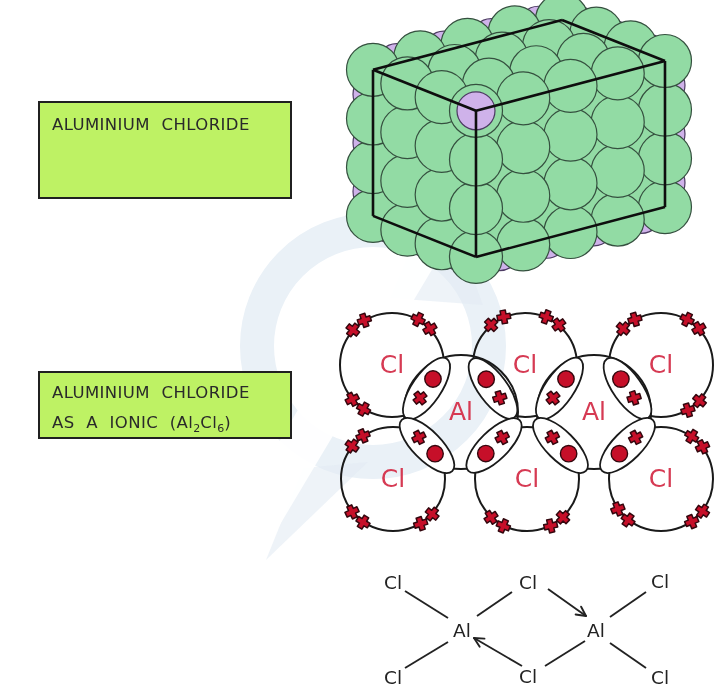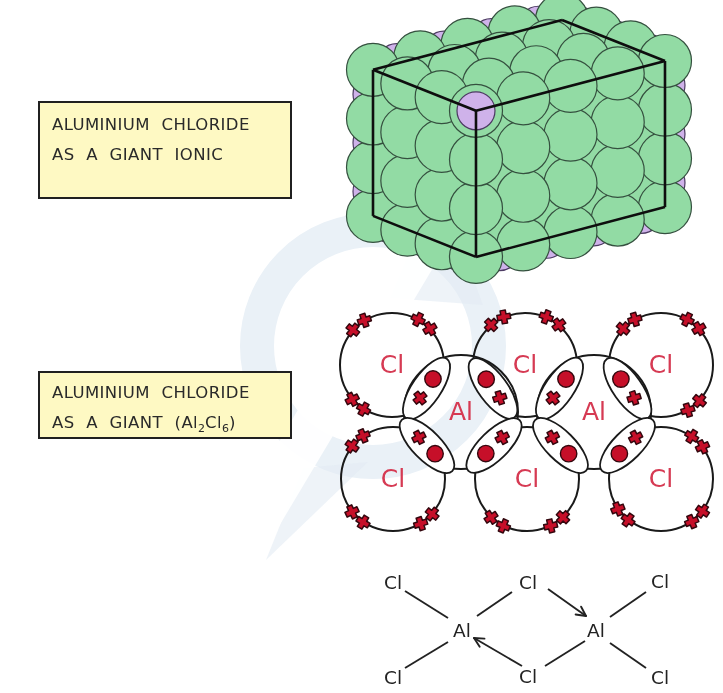--- a/index.html
+++ b/index.html
@@ -1,20 +1,20 @@
 <!DOCTYPE html>
 <html><head>
 <meta charset="utf-8">
 <style>
   html,body{margin:0;padding:0;background:#ffffff}
   .stage{position:relative;width:723px;height:693px;background:#ffffff;overflow:hidden;
          font-family:"DejaVu Sans",sans-serif}
   #scene{position:absolute;left:0;top:0}
   #scene text{font-family:"DejaVu Sans",sans-serif}
-  .label-box{position:absolute;background:#fef9c3;border:2.5px solid #202020;color:#2a2a2a;
+  .label-box{position:absolute;background:#bef264;border:2.5px solid #202020;color:#2a2a2a;
              box-sizing:border-box}
   .box1{left:38px;top:101px;width:254px;height:98px;padding:7px 4px 0 12px}
   .box2{left:38px;top:371px;width:254px;height:68px;padding:5px 4px 0 12px}
   .cap-line{font-size:16.5px;line-height:29.5px;letter-spacing:.4px;word-spacing:6px;white-space:nowrap}
   .sub{font-size:11px;position:relative;top:4px;letter-spacing:0}
 </style>
 </head>
 <body>
 
 <div class="stage">
@@ -286,20 +286,19 @@
         <text x="462" y="630" dy="6.5" text-anchor="middle" font-size="18.5" fill="#222222">Al</text>
         <text x="596" y="630" dy="6.5" text-anchor="middle" font-size="18.5" fill="#222222">Al</text>
         <text x="393" y="677" dy="6.5" text-anchor="middle" font-size="18.5" fill="#222222">Cl</text>
         <text x="528" y="676" dy="6.5" text-anchor="middle" font-size="18.5" fill="#222222">Cl</text>
         <text x="660" y="677" dy="6.5" text-anchor="middle" font-size="18.5" fill="#222222">Cl</text>
       </g>
     </svg>
 
   <div class="label-box box1">
     <div class="cap-line"><span>ALUMINIUM CHLORIDE</span></div>
-    <div class="cap-line"><span>AS A GIANT IONIC</span></div>
   </div>
 
   <div class="label-box box2">
     <div class="cap-line"><span>ALUMINIUM CHLORIDE</span></div>
-    <div class="cap-line"><span>AS A GIANT (Al</span><span class="sub">2</span><span>Cl</span><span class="sub">6</span><span>)</span></div>
+    <div class="cap-line"><span>AS A IONIC (Al</span><span class="sub">2</span><span>Cl</span><span class="sub">6</span><span>)</span></div>
   </div>
 </div>
 
 </body></html>

